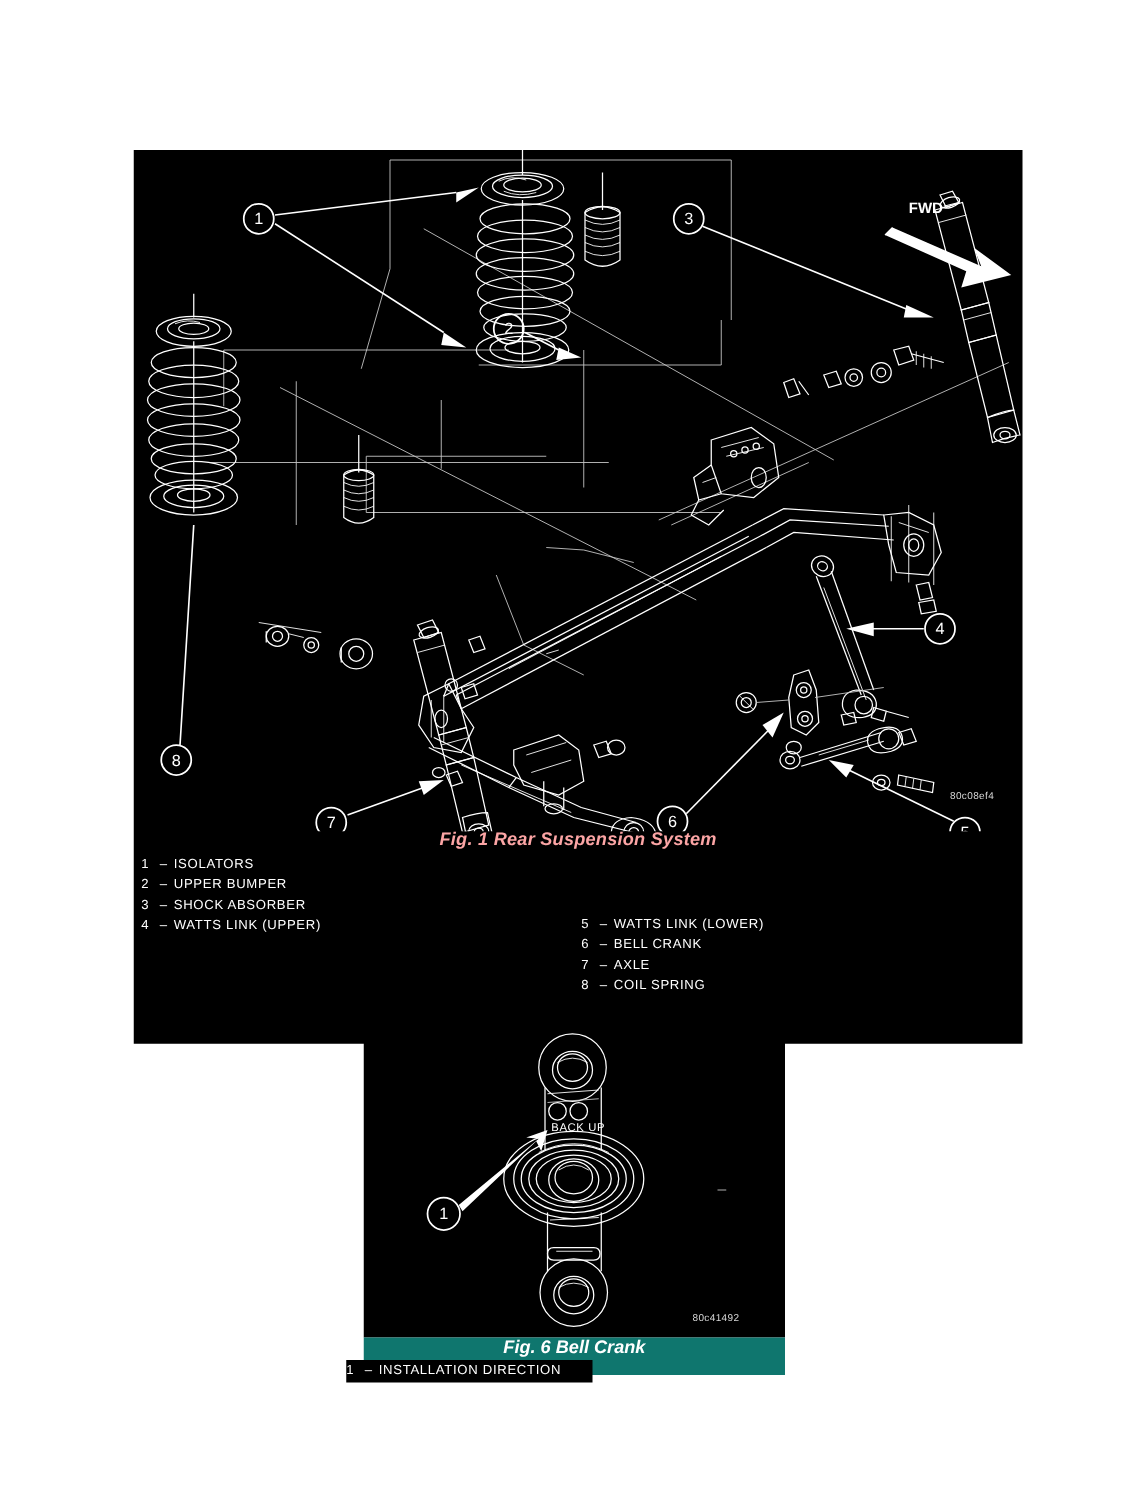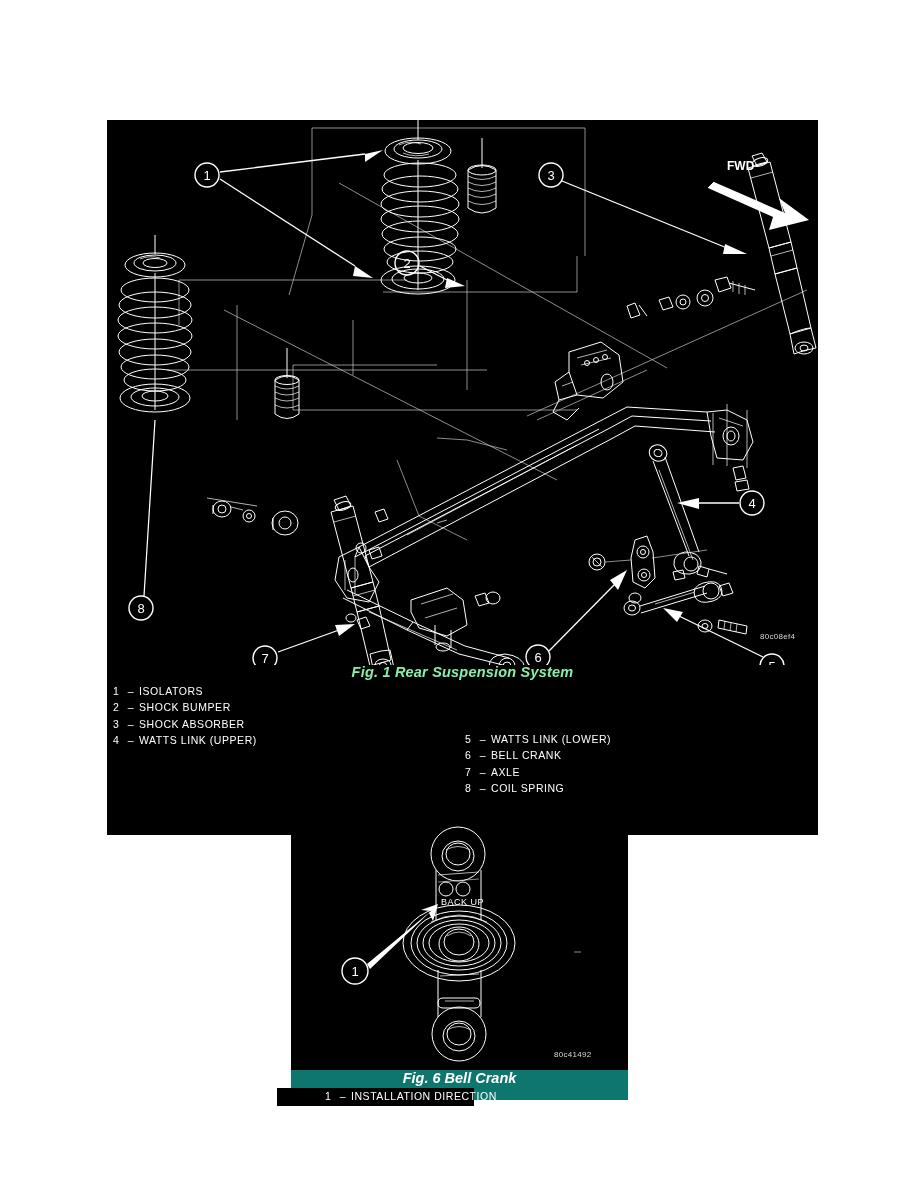--- a/index.html
+++ b/index.html
@@ -30,21 +30,21 @@
     position: absolute;
     left: 0;
     top: 0;
     width: 711px;
     height: 545px;
   }
   .fig-caption {
     position: absolute;
     width: 100%;
     text-align: center;
-    color: #86efac;
+    color: #fca5a5;
     font-weight: bold;
     font-style: italic;
     font-size: 14.5px;
     letter-spacing: 0.2px;
   }
   #fig1-caption { top: 544px; }
 
   .legend {
     position: absolute;
     color: #ffffff;
@@ -109,21 +109,20 @@
     background: #000000;
   }
   #fig6-legend {
     position: absolute;
     left: 277px;
     top: 1090px;
     color: #ffffff;
     font-size: 10.5px;
     letter-spacing: 0.55px;
     white-space: nowrap;
-    padding-left: 48px;
   }
 
   svg { display: block; }
   .ln  { fill: none; stroke: #ffffff; stroke-width: 1; }
   .ln-thin { fill: none; stroke: #ffffff; stroke-width: 0.7; }
   .ln-dim { fill: none; stroke: #c9c9c9; stroke-width: 0.7; }
   .callout-circle { fill: none; stroke: #ffffff; stroke-width: 1.4; }
   .callout-text {
     fill: #ffffff;
     font-family: "Liberation Sans", sans-serif;
@@ -490,21 +489,21 @@
 
   <div class="partnum" id="fig1-partnum">80c08ef4</div>
 
   <div class="fig-caption" id="fig1-caption">Fig. 1 Rear Suspension System</div>
 
   <div class="legend" id="fig1-legend-left">
     <span class="legend-row">
       <span class="legend-num">1</span><span class="legend-dash">–</span><span>ISOLATORS</span>
     </span>
     <span class="legend-row">
-      <span class="legend-num">2</span><span class="legend-dash">–</span><span>SHOCK BUMPER</span>
+      <span class="legend-num">2</span><span class="legend-dash">–</span><span>UPPER BUMPER</span>
     </span>
     <span class="legend-row">
       <span class="legend-num">3</span><span class="legend-dash">–</span><span>SHOCK ABSORBER</span>
     </span>
     <span class="legend-row">
       <span class="legend-num">4</span><span class="legend-dash">–</span><span>WATTS LINK (UPPER)</span>
     </span>
   </div>
 
   <div class="legend" id="fig1-legend-right">

